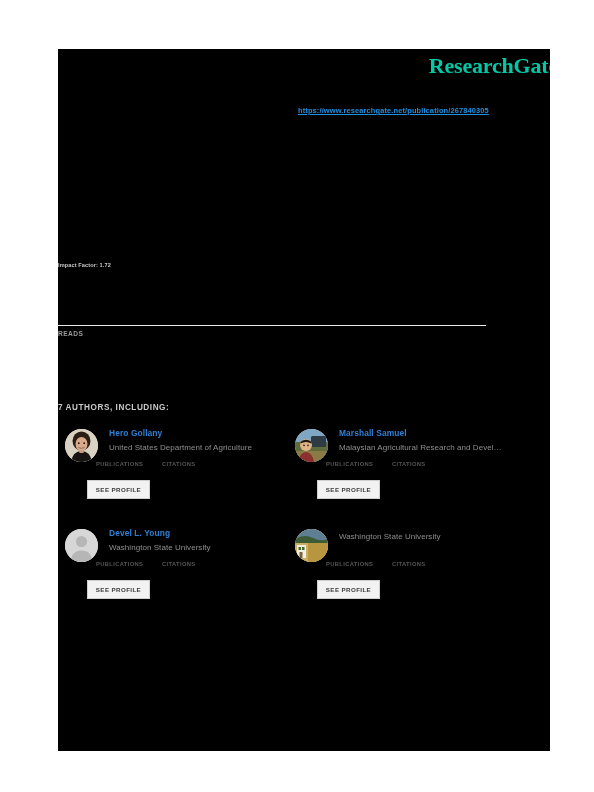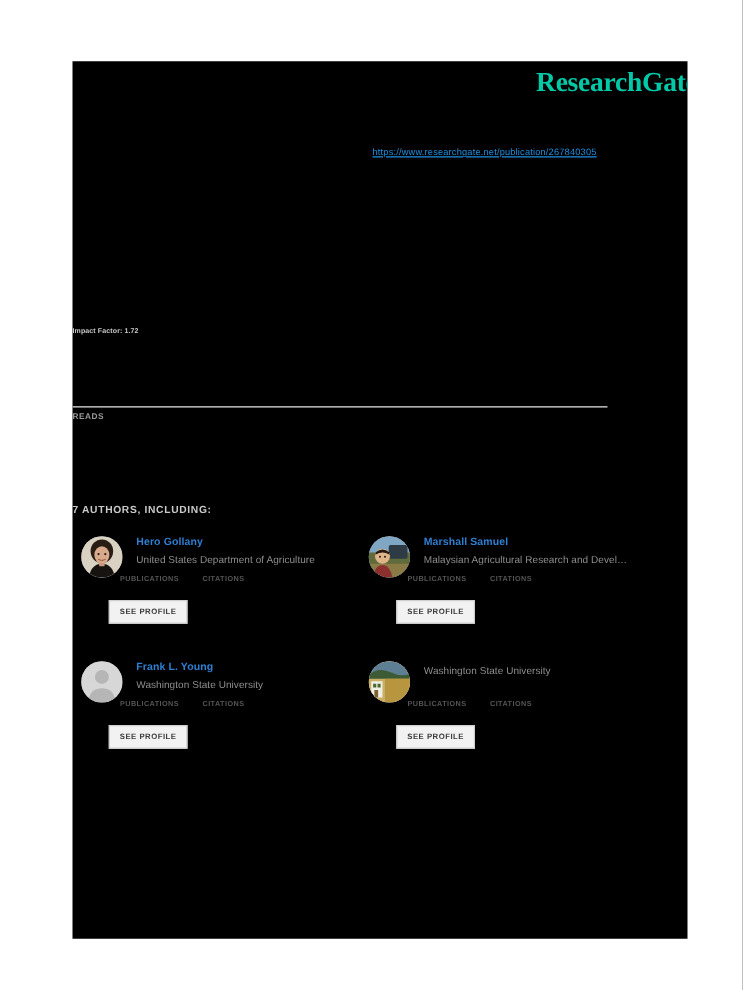--- a/index.html
+++ b/index.html
@@ -39,25 +39,24 @@
     letter-spacing: -0.2px;
     color: #00c9a7;
     white-space: nowrap;
   }
 
   .pub-url {
     position: absolute;
     left: 240px;
     top: 57px;
     font-size: 7.4px;
-    font-weight: normal;
+    font-weight: bold;
     letter-spacing: 0.15px;
     color: #1f8fe0;
     white-space: nowrap;
-    margin-top: 11px;
   }
 
   
   .article-line {
     position: absolute;
     left: 0px;
     top: 196px;
     font-size: 8.6px;
     font-weight: bold;
     letter-spacing: 0.35px;
@@ -293,21 +292,21 @@
 
       <div class="author-card col-left">
         <div class="avatar">
           <svg viewBox="0 0 33 33" xmlns="http://www.w3.org/2000/svg" aria-hidden="true">
             <rect width="33" height="33" fill="#d7d7d7"></rect>
             <circle cx="16.5" cy="12.5" r="5.6" fill="#b6b6b6"></circle>
             <path d="M5.5 33 Q6.5 21.5 16.5 21.5 Q26.5 21.5 27.5 33 Z" fill="#b6b6b6"></path>
           </svg>
         </div>
         <div class="author-body">
-          <span class="author-name">Frank L. Young</span>
+          <span class="author-name">Devel L. Young</span>
           <span class="author-affil">Washington State University</span>
         </div>
         <div class="author-stats">
           <span class="stat-label publications">PUBLICATIONS</span>
           <span class="stat-label citations">CITATIONS</span>
         </div>
         <div class="see-profile-btn">SEE PROFILE</div>
       </div>
 
       <div class="author-card col-right">

